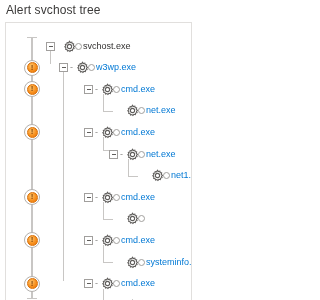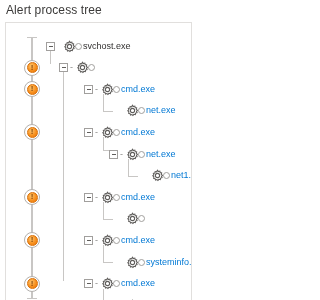--- a/index.html
+++ b/index.html
@@ -169,21 +169,21 @@
   }
   .hline {
     position: absolute;
     height: 1px;
     background: #c8c6c4;
   }
 </style>
 </head>
 <body>
 
-<div id="page-title">Alert process tree</div>
+<div id="page-title">Alert svchost tree</div>
 
 <div id="tree-panel">
 
   <div id="alert-rail"></div>
   <div id="alert-rail-cap-top"></div>
   <div id="alert-rail-cap-bottom"></div>
 
   <div id="alert-badges">
       <div class="alert-badge" style="top: 36.6px;">
         <span class="bang">!</span>
@@ -237,20 +237,21 @@
       <div class="node" style="top: 36.6px; left: 53px;">
         <div class="toggle"></div>
         <div class="dash">-</div>
         <span class="gear">
           <svg viewBox="0 0 16 16" width="13" height="13" aria-hidden="true">
             <path fill="none" stroke="#605e5c" stroke-width="1.3" d="M8 1.6 9.1 3.1 10.9 2.6 11.3 4.4 13.1 4.8 12.6 6.6 14.1 7.7 12.9 9 13.6 10.7 11.8 11.2 11.5 13 9.7 12.7 8.5 14.1 7.2 12.9 5.5 13.5 5 11.8 3.2 11.4 3.6 9.6 2.2 8.4 3.5 7.1 2.9 5.4 4.7 5 5.1 3.2 6.9 3.5Z"></path>
             <circle cx="8" cy="8" r="2.6" fill="none" stroke="#605e5c" stroke-width="1.3"></circle>
           </svg>
         </span>
         <span class="state-dot"></span>
+        <span class="proc-label">w3wp.exe</span>
       </div>
       <div class="node" style="top: 58.2px; left: 78px;">
         <div class="toggle"></div>
         <div class="dash">-</div>
         <span class="gear">
           <svg viewBox="0 0 16 16" width="13" height="13" aria-hidden="true">
             <path fill="none" stroke="#605e5c" stroke-width="1.3" d="M8 1.6 9.1 3.1 10.9 2.6 11.3 4.4 13.1 4.8 12.6 6.6 14.1 7.7 12.9 9 13.6 10.7 11.8 11.2 11.5 13 9.7 12.7 8.5 14.1 7.2 12.9 5.5 13.5 5 11.8 3.2 11.4 3.6 9.6 2.2 8.4 3.5 7.1 2.9 5.4 4.7 5 5.1 3.2 6.9 3.5Z"></path>
             <circle cx="8" cy="8" r="2.6" fill="none" stroke="#605e5c" stroke-width="1.3"></circle>
           </svg>
         </span>

